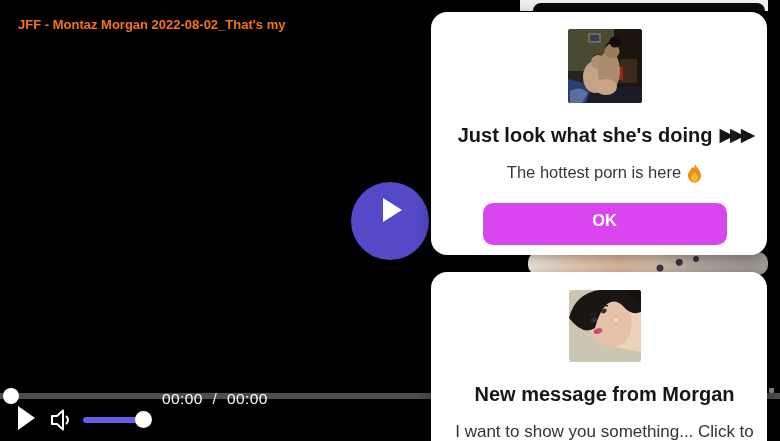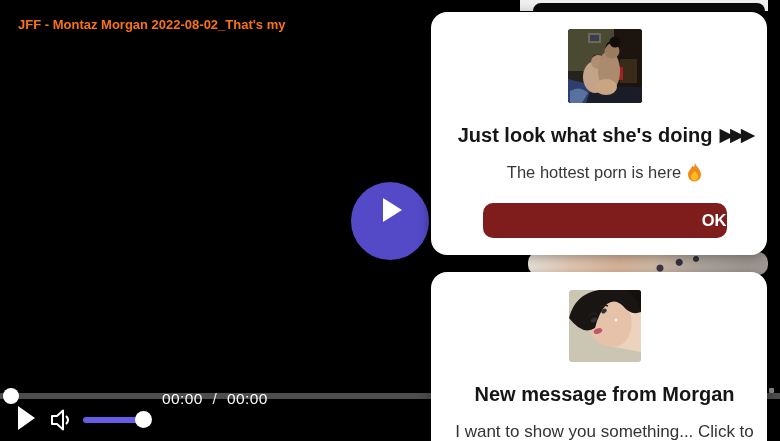--- a/index.html
+++ b/index.html
@@ -54,25 +54,25 @@
            display:flex; flex-direction:column; align-items:center;padding-left:11px; }
   .popup1 { top:12px; height:243px; }
   .popup2 { top:272px; height:200px; cursor:pointer; }
   .popup .thumb { width:74px; height:74px; border-radius:3px; overflow:hidden; cursor:pointer; }
   .popup1 .thumb { margin-top:17px; }
   .popup2 .thumb { width:72px; height:72px; margin-top:18px; }
   .popup h2 { font-size:20px; font-weight:bold; color:#161616; margin-top:19px;
               line-height:26px; white-space:nowrap; display:flex; align-items:center; }
   .popup .arrows { letter-spacing:-4px; margin-left:7px; font-weight:normal; font-size:19px; }
   .popup .body-text { font-size:16.5px; color:#383838; margin-top:13px; line-height:22px;
-                      display:flex; align-items:center; gap:6px; white-space:nowrap; }
+                      display:flex; align-items:flex-end; gap:6px; white-space:nowrap; }
   .popup2 .body-text { font-size:17px; margin-top:14px; color:#333; }
-  .ok-btn { margin-top:20px; width:244px; height:35px; border:none; border-radius:10px;
-            background:#7f1d1d; color:#fff; font-family:inherit; font-size:16.5px;
-            font-weight:bold; cursor:pointer; line-height:35px; text-align:right; }
+  .ok-btn { margin-top:20px; width:244px; height:42px; border:none; border-radius:10px;
+            background:#d946ef; color:#fff; font-family:inherit; font-size:16.5px;
+            font-weight:bold; cursor:pointer; line-height:35px; text-align:center; }
 </style>
 </head>
 <body>
 
 <div id="stage">
 
   <div class="video-title">JFF - Montaz Morgan 2022-08-02_That's my</div>
 
   <div class="big-play">
     <div class="tri"></div>

